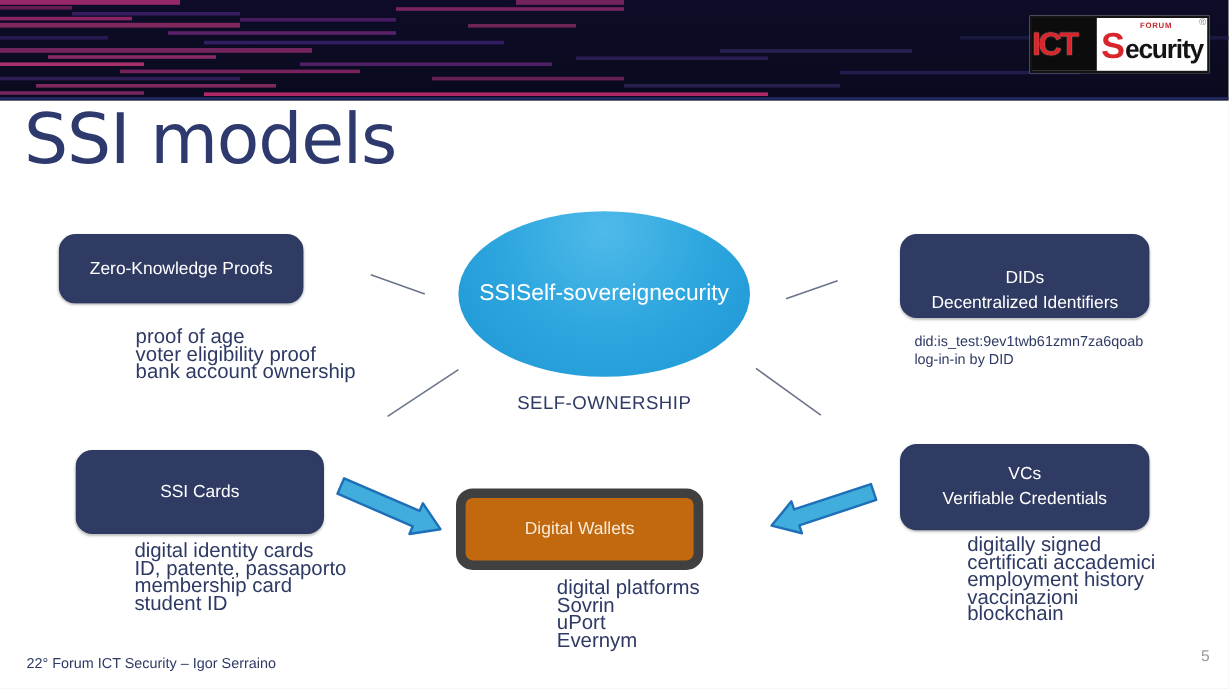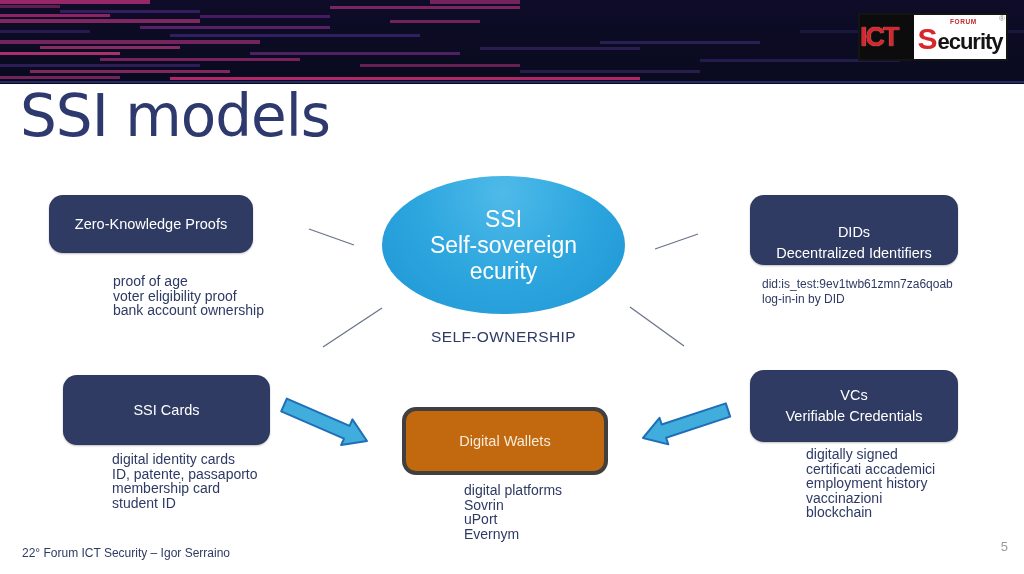--- a/index.html
+++ b/index.html
@@ -23,39 +23,39 @@
         color:#c2262c;letter-spacing:.6px;}
   .logo-reg{position:absolute;top:-1px;right:1px;font-size:8px;color:#8a8a8a;}
   
   .title{position:absolute;left:20px;top:82px;font-family:"DejaVu Sans",sans-serif;
         font-size:58px;letter-spacing:-1px;color:#2e3a6e;}
   
   .connector-layer{position:absolute;left:0;top:0;width:1024px;height:574px;pointer-events:none;}
   
   .ssi-ellipse{position:absolute;left:382px;top:176px;width:243px;height:138px;border-radius:50%;
         background:radial-gradient(ellipse at 50% 12%, #4fbae9 0%, #2ea7df 48%, #1d95d5 100%);
-        display:flex;flex-direction:column;align-items:center;justify-content:center;
-        color:#ffffff;font-size:23px;line-height:26px;text-align:center;}
+        display:flex;flex-direction:row;align-items:center;justify-content:center;
+        color:#ffffff;font-size:19px;line-height:26px;text-align:center;}
   .self-ownership{position:absolute;left:382px;top:328px;width:243px;text-align:center;
         font-size:15.5px;font-weight:normal;letter-spacing:.4px;color:#2e3a64;}
   
   .nbox{position:absolute;background:#2f3b63;border:1px solid #27325433;border-radius:14px;
         color:#ffffff;display:flex;flex-direction:column;align-items:center;justify-content:center;
         text-align:center;font-size:14.5px;line-height:21px;box-sizing:border-box;
         box-shadow:0 1px 2px rgba(0,0,0,.25);}
   .nbox-zkp{left:49px;top:195px;width:204px;height:58px;}
   .nbox-dids{left:750px;top:195px;width:208px;height:70px;justify-content:flex-end;}
   .nbox-cards{left:63px;top:375px;width:207px;height:70px;}
   .nbox-vcs{left:750px;top:370px;width:208px;height:72px;}
   
-  .obox{position:absolute;left:402px;top:407px;width:206px;height:68px;background:#c2690f;
-        border:4px solid #404040;border-radius:14px;box-sizing:border-box;
+  .obox{position:absolute;left:380px;top:407px;width:206px;height:68px;background:#c2690f;
+        border:8px solid #404040;border-radius:14px;box-sizing:border-box;
         display:flex;align-items:center;justify-content:center;color:#f7ebd9;font-size:14.5px;}
   
-  .details{position:absolute;color:#2e3a64;font-size:14px;line-height:14.6px;}
+  .details{position:absolute;color:#2e3a64;font-size:17px;line-height:14.6px;}
   .details div{white-space:nowrap;}
   .det-zkp{left:113px;top:274px;}
   .det-dids{left:762px;top:277px;font-size:12px;}
   .det-cards{left:112px;top:452px;}
   .det-vcs{left:806px;top:447px;}
   .det-wallets{left:464px;top:483px;}
   
   .footer-credit{position:absolute;left:22px;top:546px;font-size:12px;color:#2e3a64;text-align:center;}
   .page-number{position:absolute;right:16px;top:539px;font-size:13px;color:#9a9a9a;}
 </style>

